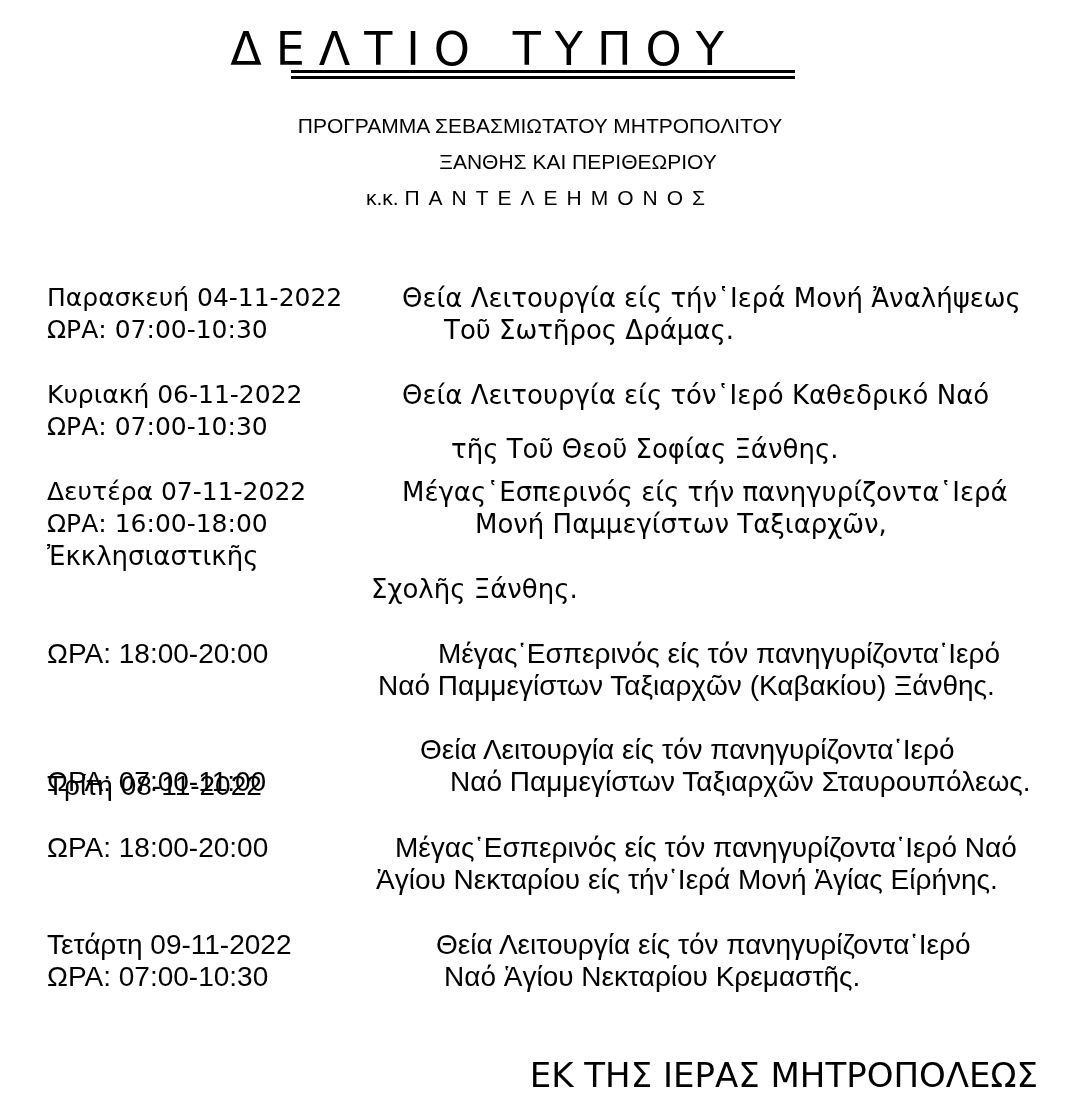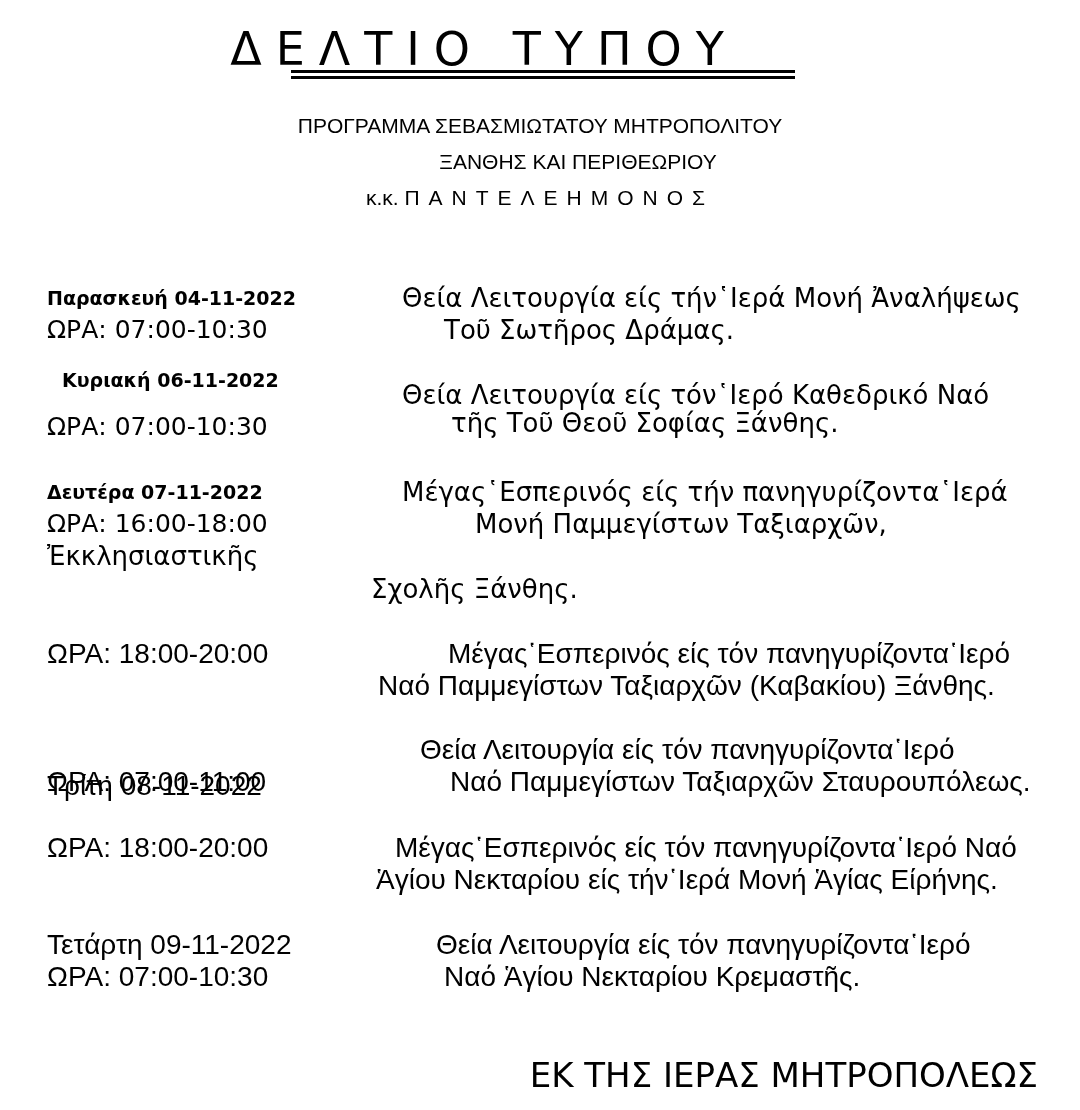--- a/index.html
+++ b/index.html
@@ -6,21 +6,21 @@
     body { width: 1080px; height: 1110px; position: relative; overflow: hidden; color: #000; font-family: "Liberation Sans", "DejaVu Sans", sans-serif; }
     .abs { position: absolute; white-space: nowrap; }
     .title { left: 0; width: 968px; top: 22px; text-align: center; font-size: 46px; letter-spacing: 14px; line-height: 54px; font-family: "DejaVu Sans", sans-serif; font-weight: normal; }
     .title-rule { position: absolute; left: 291px; width: 504px; height: 3px; background: #000; }
     .subtitle { left: 0; width: 1080px; text-align: center; font-size: 21px; line-height: 36px; transform-origin: center; }
     .sub1 { top: 108px; }
     .sub2 { top: 144px; padding-left: 38px; }
     .sub3 { top: 180px; }
     .sub3 .spaced { letter-spacing: 9px; }
     .left { left: 47px; font-size: 27px; line-height: 32px; }
-    .date { font-weight: bold; font-family: "DejaVu Sans", sans-serif; font-size: 19px; }
+    .date { font-weight: normal; font-family: "DejaVu Sans", sans-serif; font-size: 25px; }
     .hour { font-family: "DejaVu Sans", sans-serif; font-size: 25px; }
     .right { font-size: 26px; line-height: 32px; font-family: "DejaVu Sans", sans-serif; }
     .narrow { font-family: "Liberation Sans", sans-serif; font-size: 28px; }
     .footer { right: 42px; top: 1055px; font-size: 34px; line-height: 40px; font-family: "DejaVu Sans", sans-serif; }
   </style>
 </head>
 <body>
 
 <div class="abs title">ΔΕΛΤΙΟ ΤΥΠΟΥ</div>
 <div class="title-rule" style="top:70px;"></div>
@@ -34,38 +34,38 @@
 </div>
 
 <div>
   <div class="abs left date" style="top:282px;">Παρασκευή 04-11-2022</div>
   <div class="abs left hour" style="top:314px;">ΩΡΑ: 07:00-10:30</div>
   <div class="abs right" style="left:402px; top:282px;">Θεία Λειτουργία είς τήν῾Ιερά Μονή Ἀναλήψεως</div>
   <div class="abs right" style="left:444px; top:314px;">Τοῦ Σωτῆρος Δράμας.</div>
 </div>
 
 <div>
-  <div class="abs left date" style="top:364px;margin-left:15px;">Κυριακή 06-11-2022</div>
+  <div class="abs left date" style="top:379px;">Κυριακή 06-11-2022</div>
   <div class="abs left hour" style="top:411px;">ΩΡΑ: 07:00-10:30</div>
   <div class="abs right" style="left:402px; top:379px;">Θεία Λειτουργία είς τόν῾Ιερό Καθεδρικό Ναό</div>
-  <div class="abs right" style="left:451px; top:407px;">τῆς Τοῦ Θεοῦ Σοφίας Ξάνθης.</div>
+  <div class="abs right" style="left:451px; top:433px;">τῆς Τοῦ Θεοῦ Σοφίας Ξάνθης.</div>
 </div>
 
 <div>
   <div class="abs left date" style="top:476px;">Δευτέρα 07-11-2022</div>
   <div class="abs left hour" style="top:508px;">ΩΡΑ: 16:00-18:00</div>
   <div class="abs left right" style="left:47px; top:540px;">Ἐκκλησιαστικῆς</div>
   <div class="abs right" style="left:402px; top:476px;">Μέγας῾Εσπερινός είς τήν πανηγυρίζοντα῾Ιερά</div>
   <div class="abs right" style="left:450px; top:508px;margin-left:25px;">Μονή Παμμεγίστων Ταξιαρχῶν,</div>
   <div class="abs right" style="left:371px; top:573px;">Σχολῆς Ξάνθης.</div>
 </div>
 
 <div>
   <div class="abs left hour narrow" style="top:638px;">ΩΡΑ: 18:00-20:00</div>
-  <div class="abs right narrow" style="left:448px; top:638px;">Μέγας῾Εσπερινός είς τόν πανηγυρίζοντα῾Ιερό</div>
+  <div class="abs right narrow" style="left:438px; top:638px;">Μέγας῾Εσπερινός είς τόν πανηγυρίζοντα῾Ιερό</div>
   <div class="abs right narrow" style="left:378px; top:670px;">Ναό Παμμεγίστων Ταξιαρχῶν (Καβακίου) Ξάνθης.</div>
 </div>
 
 <div>
   <div class="abs left date narrow" style="top:770px; font-weight:normal;">Τρίτη 08-11-2022</div>
   <div class="abs left hour narrow" style="top:766px;">ΩΡΑ: 07:00-11:00</div>
   <div class="abs right narrow" style="left:420px; top:734px;">Θεία Λειτουργία είς τόν πανηγυρίζοντα῾Ιερό</div>
   <div class="abs right narrow" style="left:450px; top:766px;">Ναό Παμμεγίστων Ταξιαρχῶν Σταυρουπόλεως.</div>
 </div>
 

